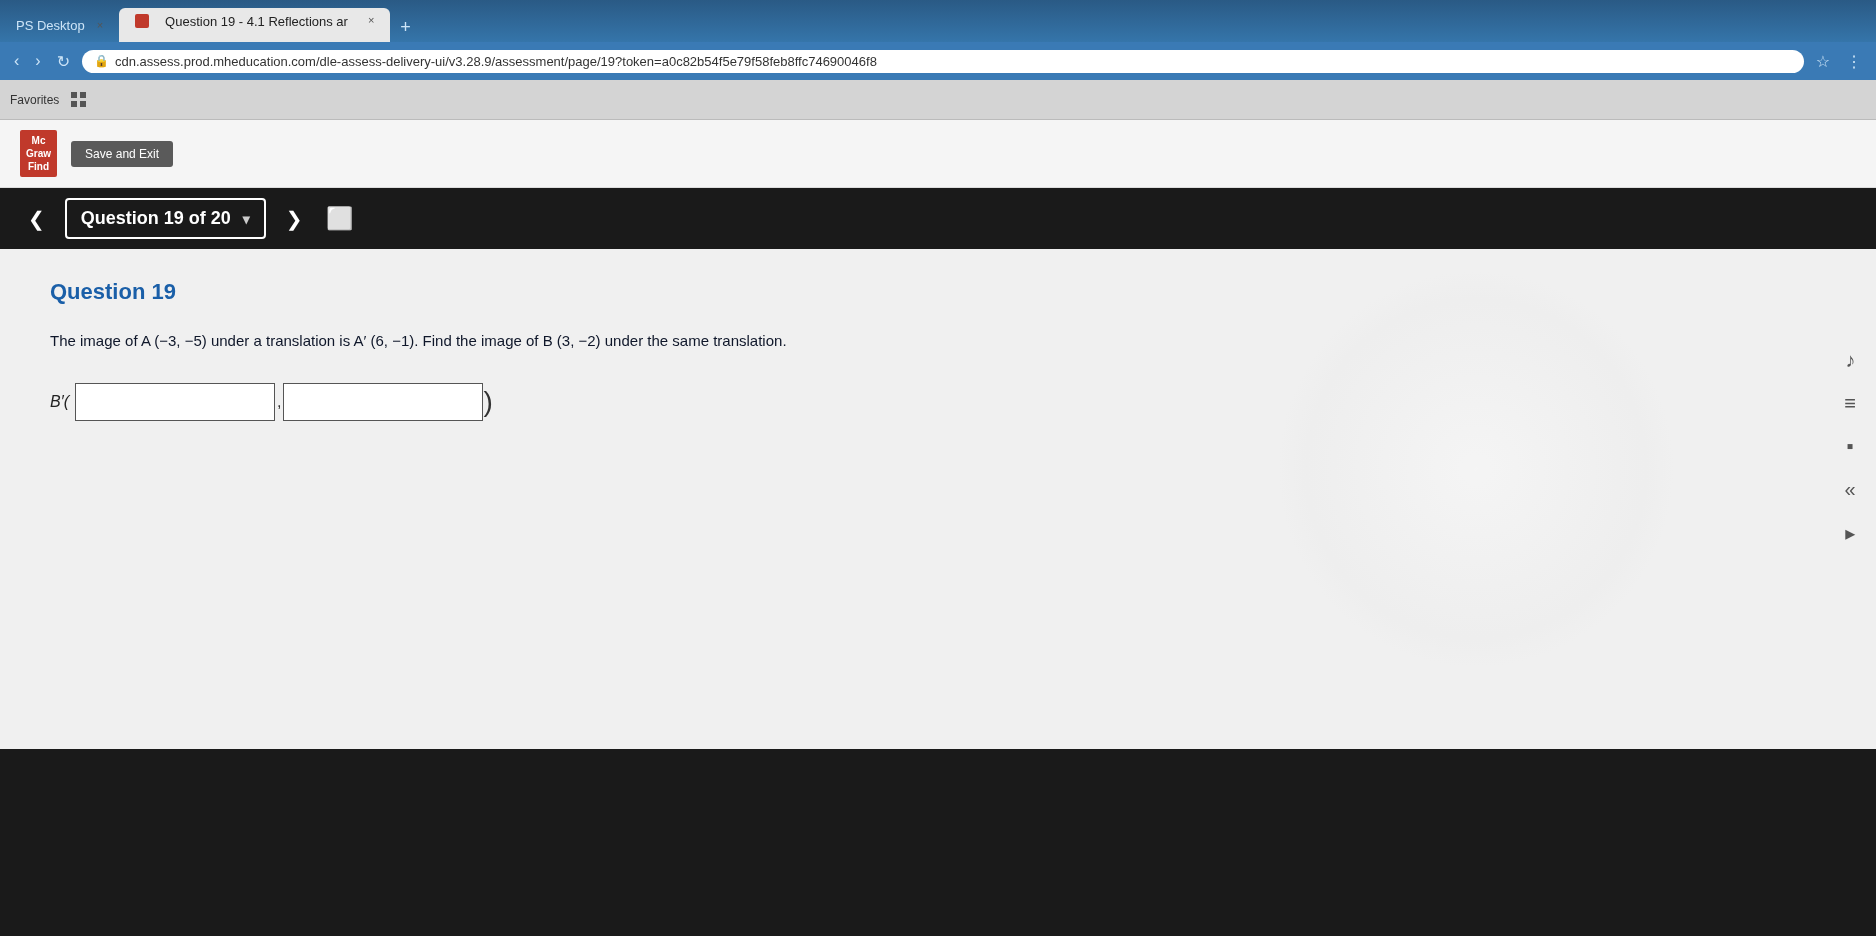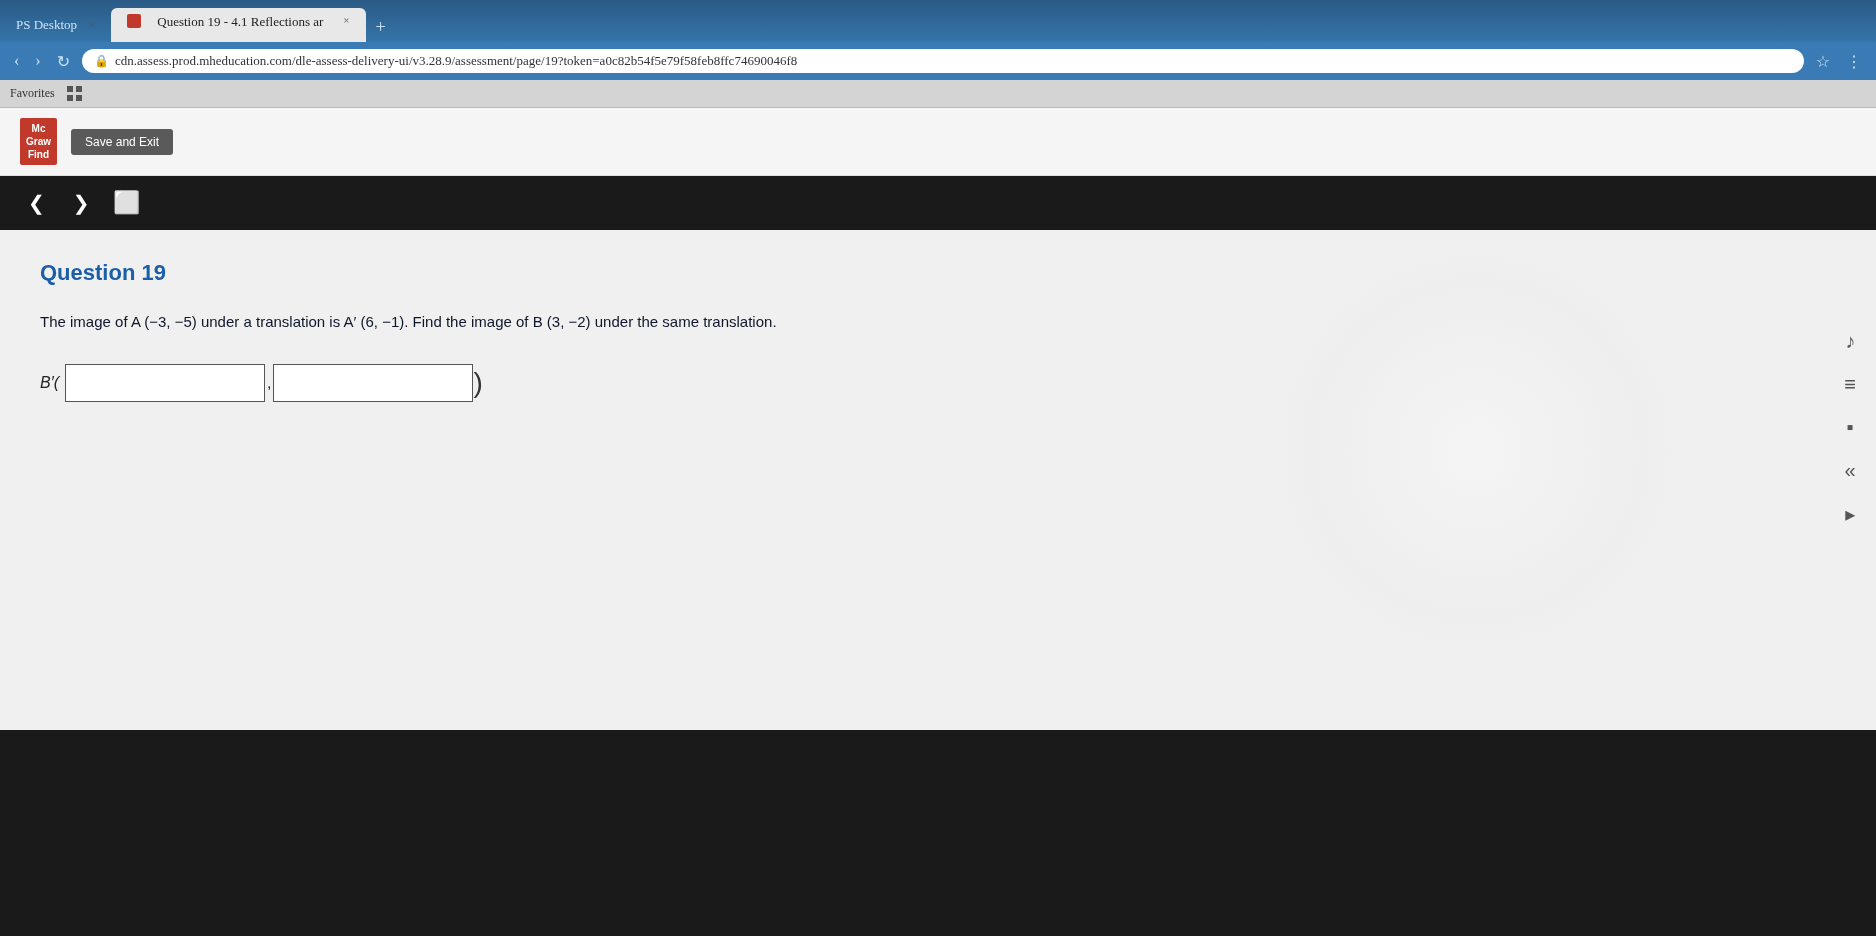--- a/index.html
+++ b/index.html
@@ -8,21 +8,20 @@
       background: #1a1a1a;
       width: 1876px;
       min-height: 936px;
       overflow-x: hidden;
     }
 
     
     .browser-outer {
       background: linear-gradient(180deg, #2c5f8a 0%, #3a7ab5 40%, #2a6090 100%);
       padding: 0;
-      font-family: Liberation Serif, serif;
     }
 
     
     .tab-bar {
       display: flex;
       align-items: flex-end;
       padding: 8px 0 0 0;
       background: linear-gradient(180deg, #2a5a85 0%, #3575aa 100%);
       height: 42px;
     }
@@ -127,21 +126,21 @@
       padding: 2px 4px;
     }
 
     
     .favorites-bar {
       background: #d4d4d4;
       padding: 3px 10px;
       display: flex;
       align-items: center;
       gap: 12px;
-      height: 28px;
+      height: 40px;
       border-bottom: 1px solid #bbb;
     }
 
     .favorites-label {
       font-size: 12px;
       color: #333;
     }
 
     .favorites-grid {
       display: grid;
@@ -238,21 +237,21 @@
       cursor: pointer;
       padding: 4px;
       background: none;
       border: none;
     }
 
     
     .main-content {
       background: #f0f0f0;
       min-height: 500px;
-      padding: 30px 40px;
+      padding: 30px 50px;
       position: relative;
     }
 
     
     .bg-pattern {
       position: absolute;
       top: 20px;
       right: 200px;
       width: 400px;
       height: 400px;
@@ -386,20 +385,24 @@
       <div>Find</div>
     </div>
   </div>
   <div class="header-right-area">
     <button class="save-exit-btn">Save and Exit</button>
   </div>
 </div>
 
 <div class="question-nav-bar">
   <button class="nav-arrow-btn">❮</button>
+  <div class="question-selector">
+    <span>Question 19 of 20</span>
+    <span class="question-selector-arrow">▾</span>
+  </div>
   <button class="nav-arrow-btn">❯</button>
   <button class="bookmark-btn">
     <span>⬜</span>
   </button>
 </div>
 
 <div class="main-content">
 
   <div class="bg-pattern"></div>
 

